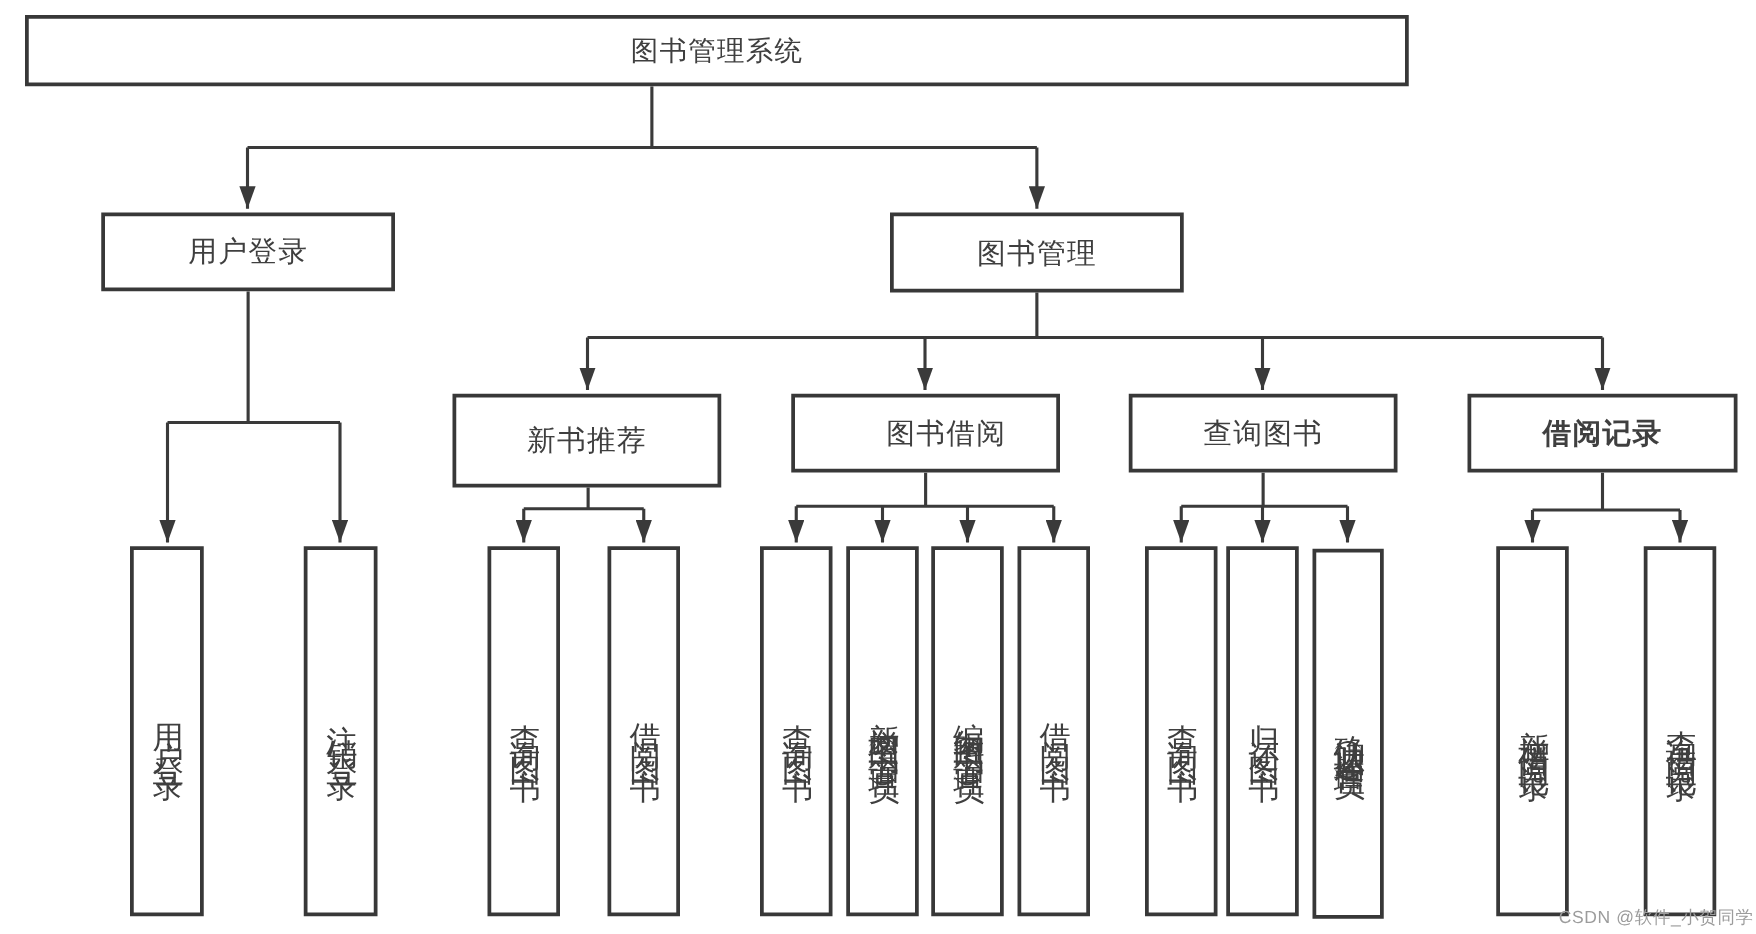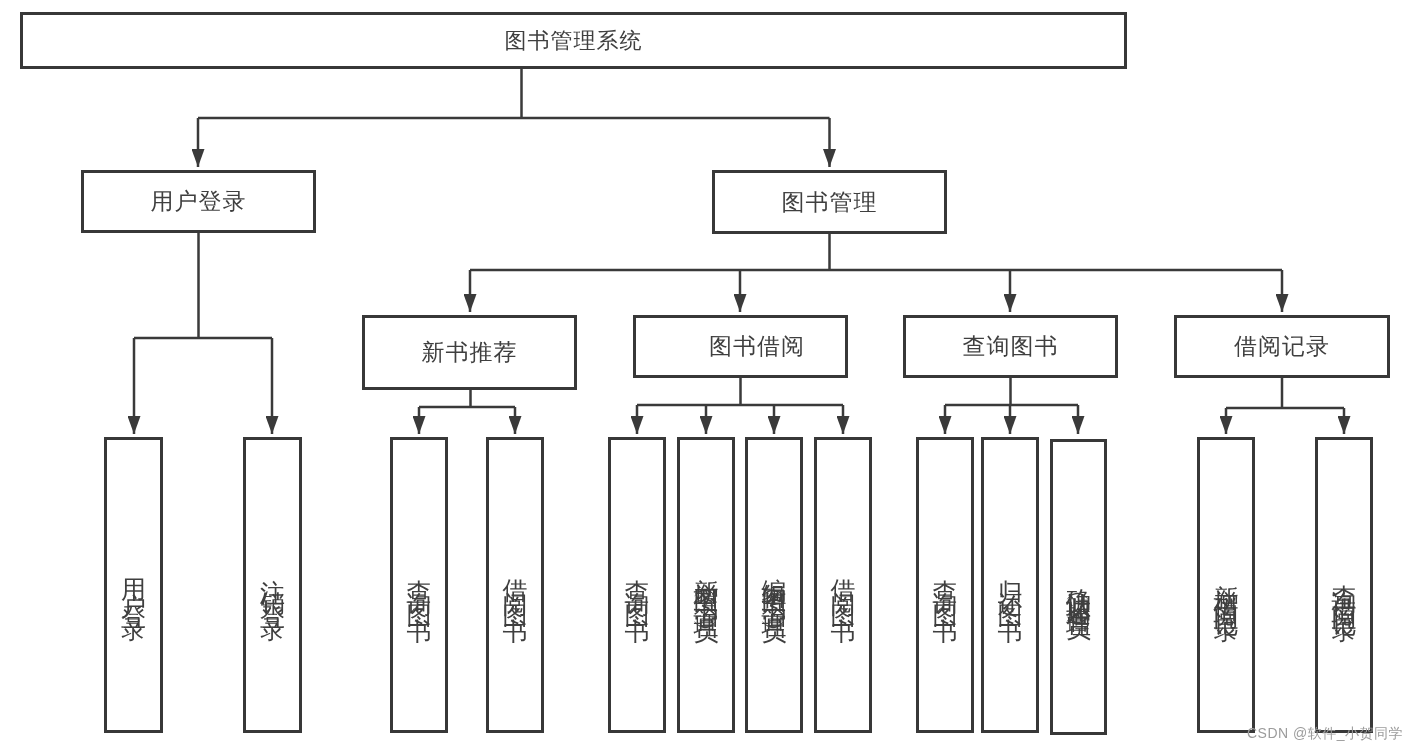--- a/index.html
+++ b/index.html
@@ -98,21 +98,21 @@
   </svg>
 
   <div class="node hnode root" style="left:20px; top:12px; width:1107px; height:57px;">图书管理系统</div>
 
   <div class="node hnode" style="left:81px; top:170px; width:235px; height:63px;">用户登录</div>
   <div class="node hnode" style="left:712px; top:170px; width:235px; height:64px;">图书管理</div>
 
   <div class="node hnode" style="left:362px; top:315px; width:215px; height:75px;">新书推荐</div>
   <div class="node hnode" style="left:633px; top:315px; width:215px; height:63px;padding-left:33px;">图书借阅</div>
   <div class="node hnode" style="left:903px; top:315px; width:215px; height:63px;">查询图书</div>
-  <div class="node hnode" style="left:1174px; top:315px; width:216px; height:63px;">借阅记录</div>
+  <div class="node hnode" style="left:1174px; top:315px; width:216px; height:63px;font-weight:bold;">借阅记录</div>
 
   <div class="node leaf ls-lg" style="left:104px; top:437px; width:59px; height:296px;">用户登录</div>
   <div class="node leaf ls-lg" style="left:243px; top:437px; width:59px; height:296px;">注销登录</div>
 
   <div class="node leaf ls-lg" style="left:390px; top:437px; width:58px; height:296px;">查询图书</div>
   <div class="node leaf ls-lg" style="left:486px; top:437px; width:58px; height:296px;">借阅图书</div>
 
   <div class="node leaf ls-lg" style="left:608px; top:437px; width:58px; height:296px;">查询图书</div>
   <div class="node leaf ls-sm" style="left:677px; top:437px; width:58px; height:296px;">新增图书（管理员）</div>
   <div class="node leaf ls-sm" style="left:745px; top:437px; width:58px; height:296px;">编辑图书（管理员）</div>

